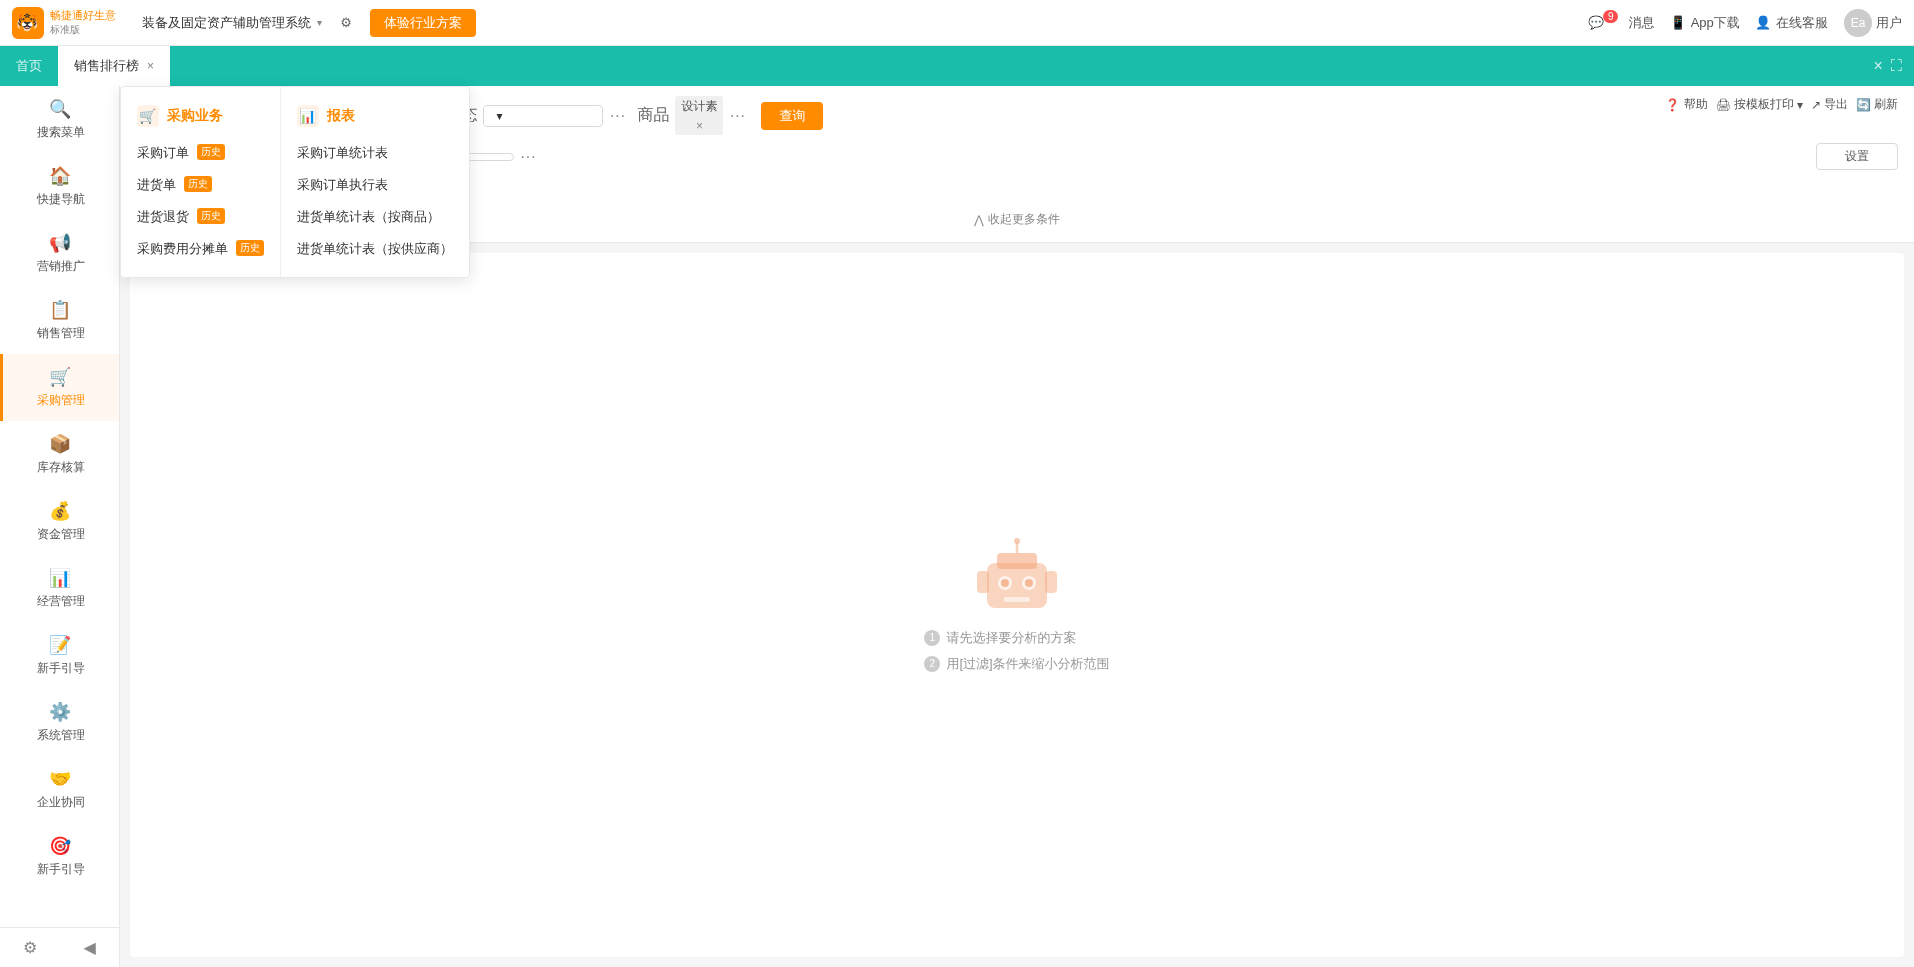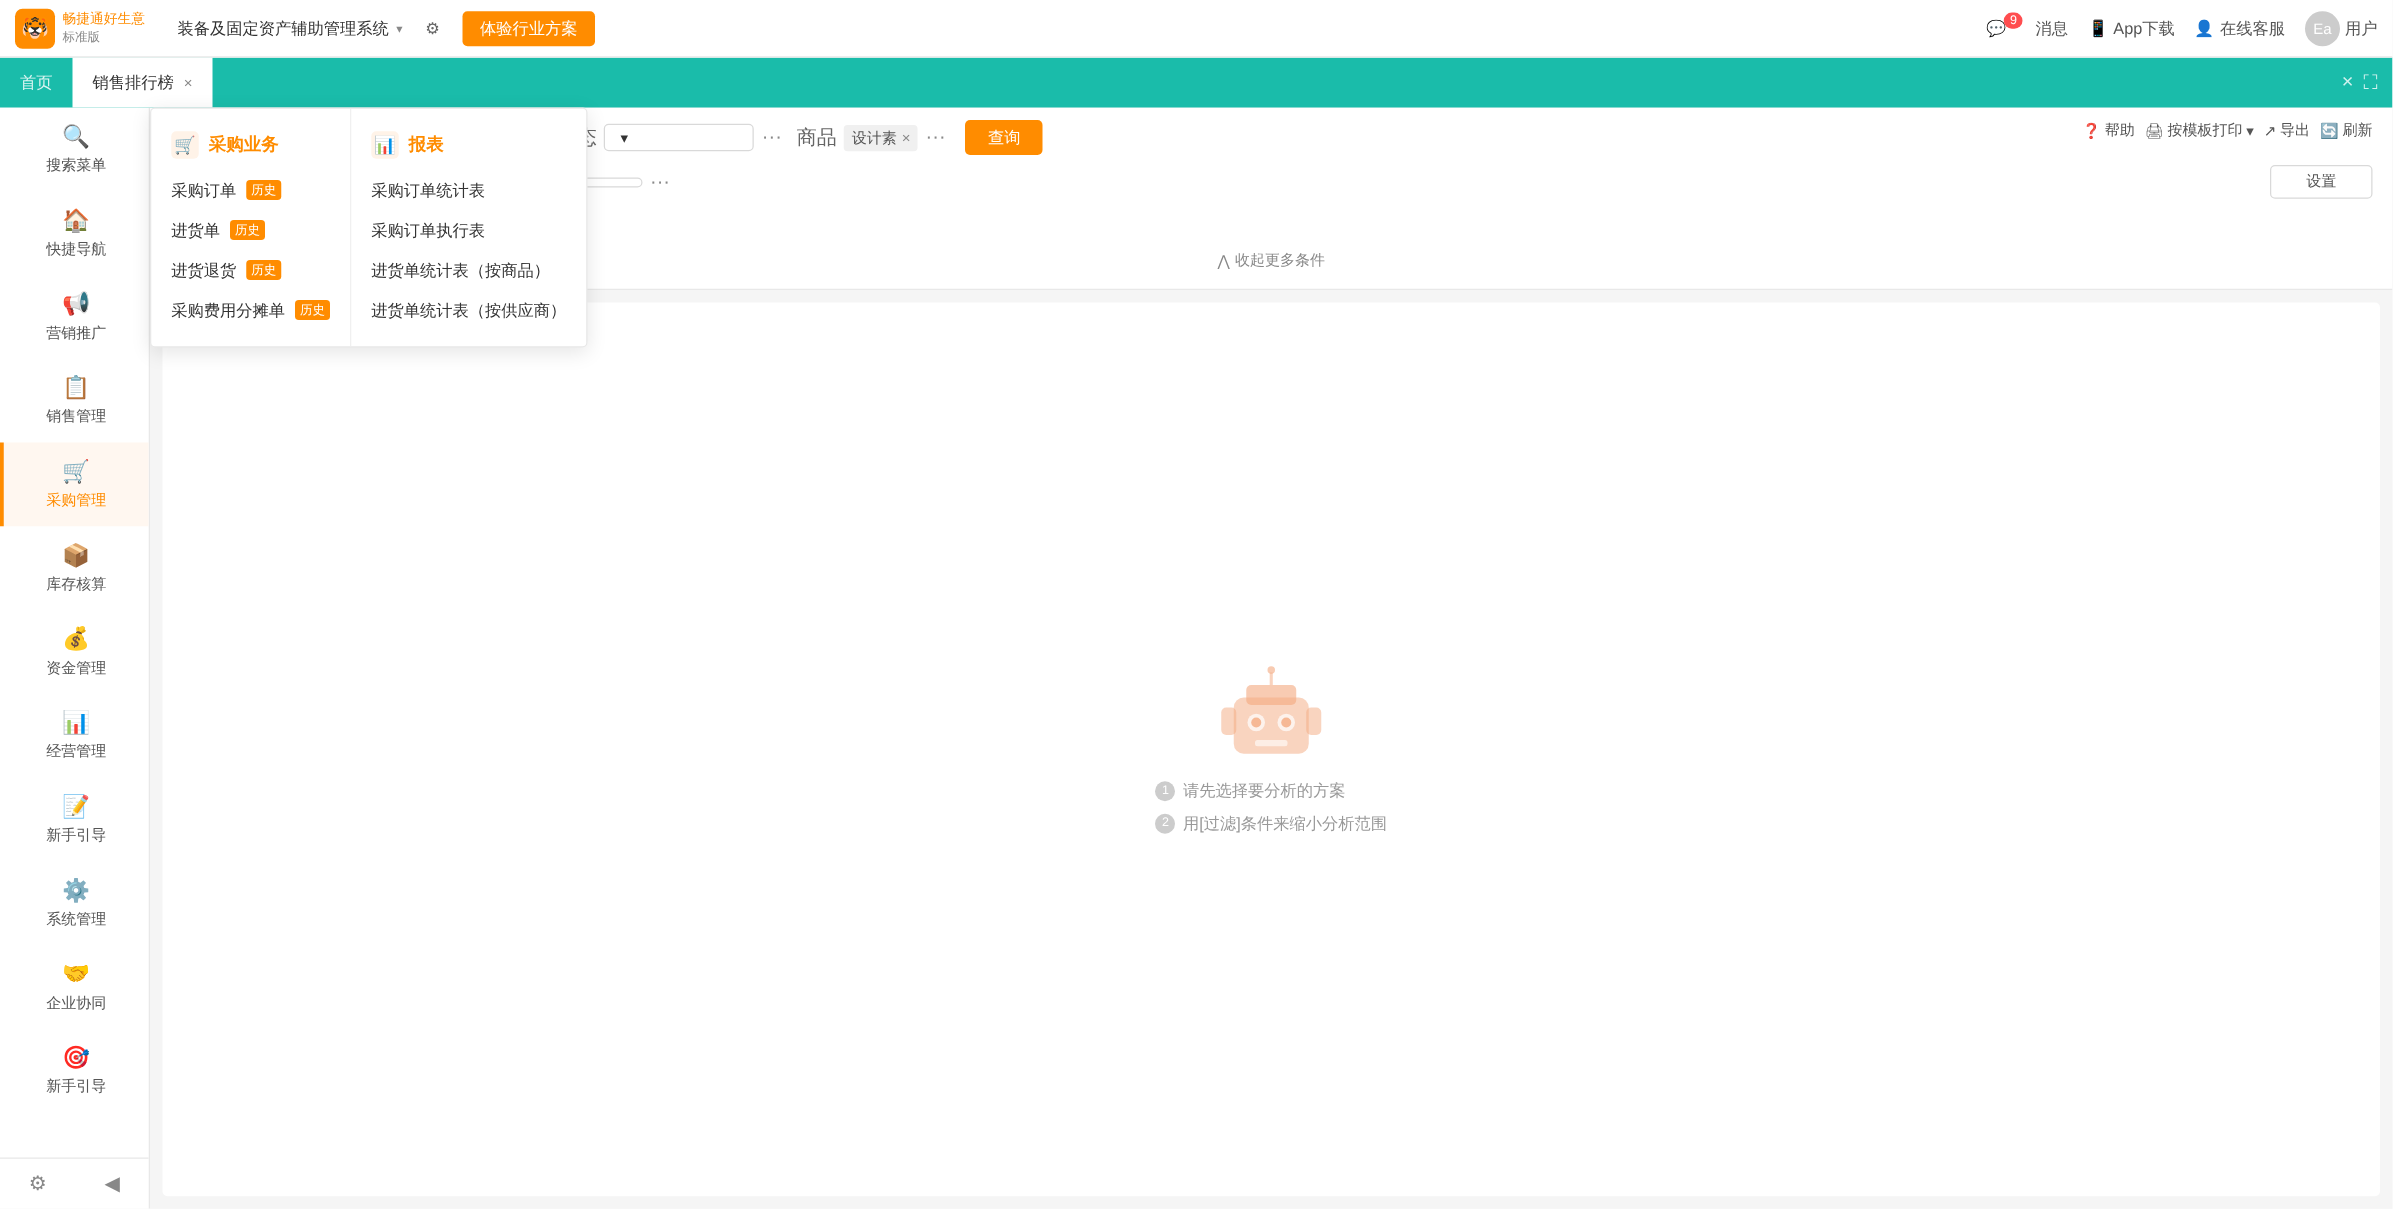--- a/index.html
+++ b/index.html
@@ -116,21 +116,21 @@
       display: flex; align-items: center; gap: 6px;
     }
     .filter-label { color: #666; font-size: 16px; white-space: nowrap; }
     .filter-select {
       border: 1px solid #d9d9d9; border-radius: 4px; padding: 3px 8px;
       font-size: 12px; color: #333; background: #fff; cursor: pointer;
       display: flex; align-items: center; gap: 4px; min-width: 80px;
     }
     .filter-tag {
       display: flex; align-items: center; gap: 4px; background: #f0f0f0;
-      border-radius: 3px; padding: 2px 6px; font-size: 12px; color: #555;
+      border-radius: 3px; padding: 2px 6px; font-size: 12px; color: #555; flex-direction: column;
     }
     .filter-tag .remove { cursor: pointer; color: #888; }
     .filter-input {
       border: 1px solid #d9d9d9; border-radius: 4px; padding: 3px 8px;
       font-size: 12px; color: #333; background: #fff; min-width: 80px;
     }
     .filter-more { color: #ff8c00; font-size: 12px; cursor: pointer; }
     .filter-divider { color: #d9d9d9; }
     .date-range {
       display: flex; align-items: center; gap: 4px; font-size: 12px; color: #333;

